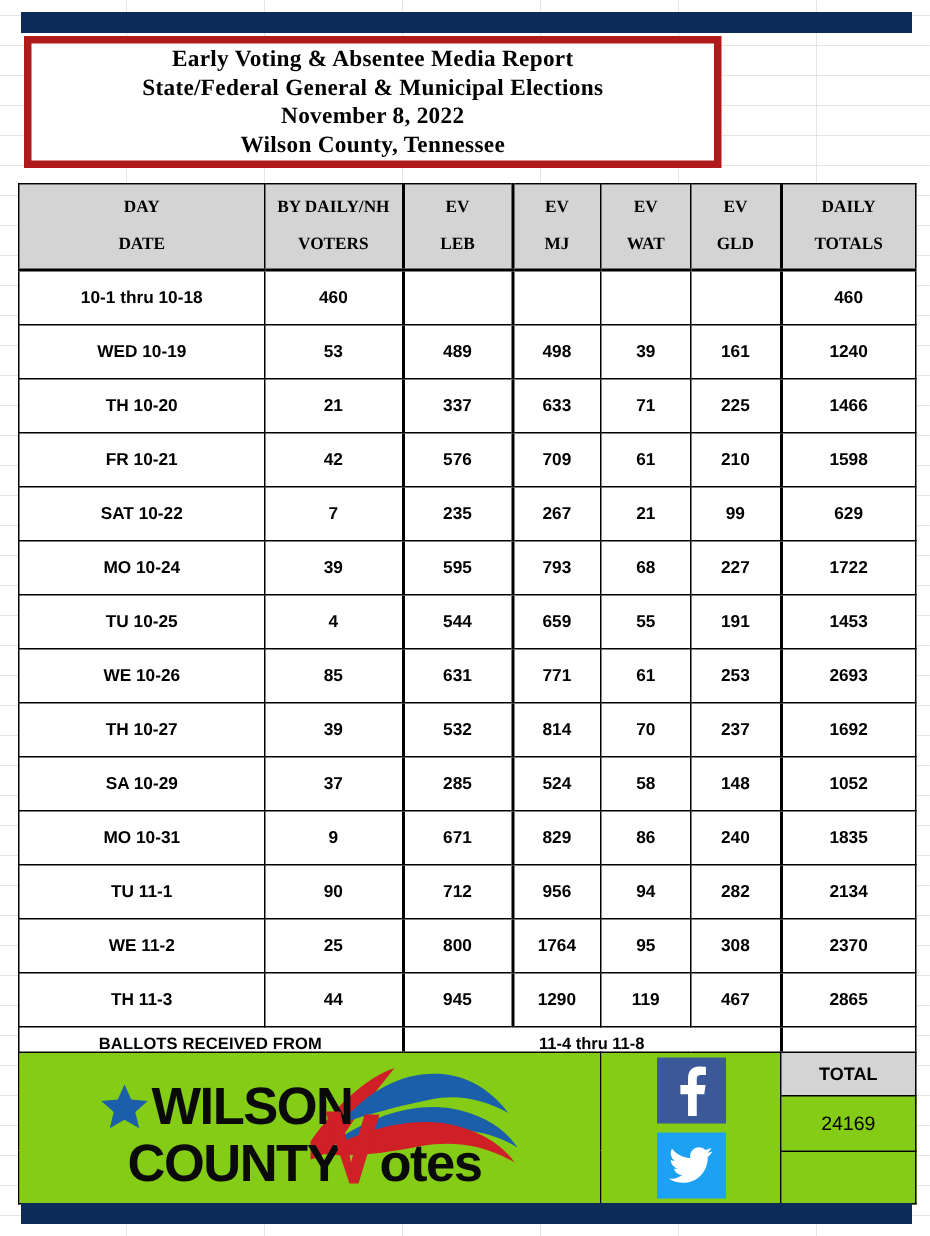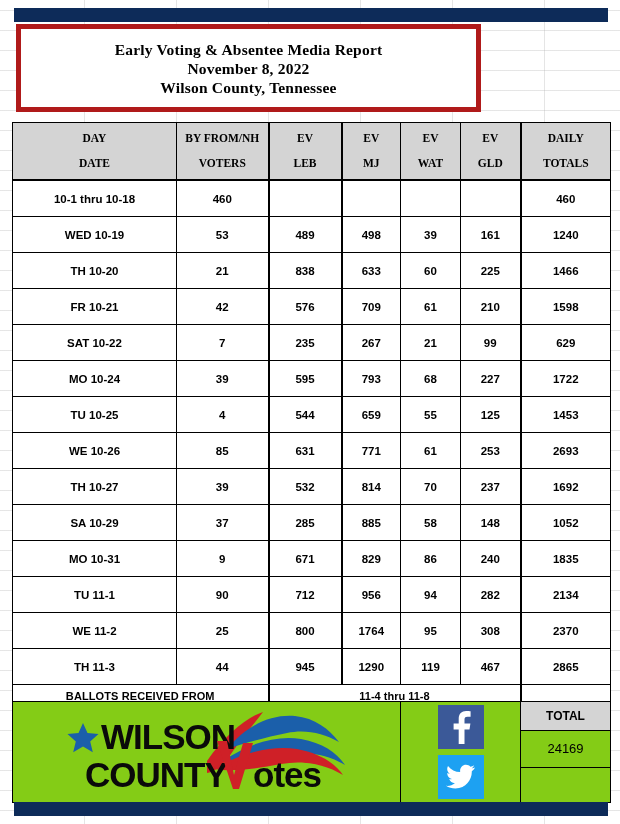--- a/index.html
+++ b/index.html
@@ -188,20 +188,21 @@
 <body>
 
 <div id="sheet-grid"></div>
 
 <div id="page">
 
   <div class="navy-bar" id="navy-bar-top"></div>
 
   <div id="title-block">
     <div class="tline">Early Voting &amp; Absentee Media Report</div>
+    <div class="tline">State/Federal General &amp; Municipal Elections</div>
     <div class="tline">November 8, 2022</div>
     <div class="tline">Wilson County, Tennessee</div>
   </div>
 
   <table id="report-table">
     <colgroup>
       <col class="col-day">
         <col class="col-mail">
         <col class="col-leb">
       <col class="col-mj">
@@ -209,21 +210,21 @@
         <col class="col-gld">
         <col class="col-total">
     </colgroup>
     <thead>
       <tr>
         <th class="hdr-cell">
           <span class="l1">DAY</span>
           <span class="l2">DATE</span>
         </th>
         <th class="hdr-cell">
-          <span class="l1">BY FROM/NH</span>
+          <span class="l1">BY DAILY/NH</span>
           <span class="l2">VOTERS</span>
         </th>
         <th class="hdr-cell sep-left">
           <span class="l1">EV</span>
           <span class="l2">LEB</span>
         </th>
         <th class="hdr-cell sep-left">
           <span class="l1">EV</span>
           <span class="l2">MJ</span>
         </th>
@@ -256,23 +257,23 @@
           <td>53</td>
           <td class="sep-left">489</td>
           <td class="sep-left">498</td>
           <td>39</td>
           <td>161</td>
           <td class="sep-left">1240</td>
         </tr>
         <tr class="data-row">
           <td>TH 10-20</td>
           <td>21</td>
-          <td class="sep-left">838</td>
+          <td class="sep-left">337</td>
           <td class="sep-left">633</td>
-          <td>60</td>
+          <td>71</td>
           <td>225</td>
           <td class="sep-left">1466</td>
         </tr>
         <tr class="data-row">
           <td>FR 10-21</td>
           <td>42</td>
           <td class="sep-left">576</td>
           <td class="sep-left">709</td>
           <td>61</td>
           <td>210</td>
@@ -295,21 +296,21 @@
           <td>68</td>
           <td>227</td>
           <td class="sep-left">1722</td>
         </tr>
         <tr class="data-row">
           <td>TU 10-25</td>
           <td>4</td>
           <td class="sep-left">544</td>
           <td class="sep-left">659</td>
           <td>55</td>
-          <td>125</td>
+          <td>191</td>
           <td class="sep-left">1453</td>
         </tr>
         <tr class="data-row">
           <td>WE 10-26</td>
           <td>85</td>
           <td class="sep-left">631</td>
           <td class="sep-left">771</td>
           <td>61</td>
           <td>253</td>
           <td class="sep-left">2693</td>
@@ -320,21 +321,21 @@
           <td class="sep-left">532</td>
           <td class="sep-left">814</td>
           <td>70</td>
           <td>237</td>
           <td class="sep-left">1692</td>
         </tr>
         <tr class="data-row">
           <td>SA 10-29</td>
           <td>37</td>
           <td class="sep-left">285</td>
-          <td class="sep-left">885</td>
+          <td class="sep-left">524</td>
           <td>58</td>
           <td>148</td>
           <td class="sep-left">1052</td>
         </tr>
         <tr class="data-row">
           <td>MO 10-31</td>
           <td>9</td>
           <td class="sep-left">671</td>
           <td class="sep-left">829</td>
           <td>86</td>

